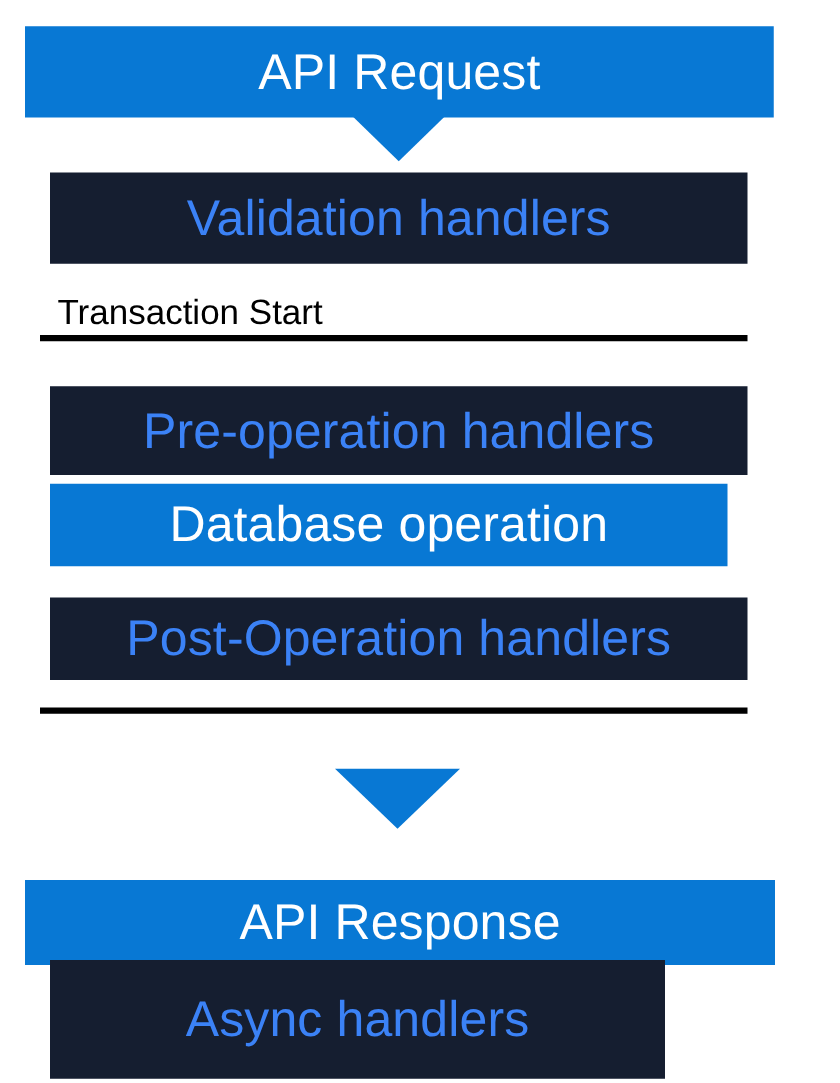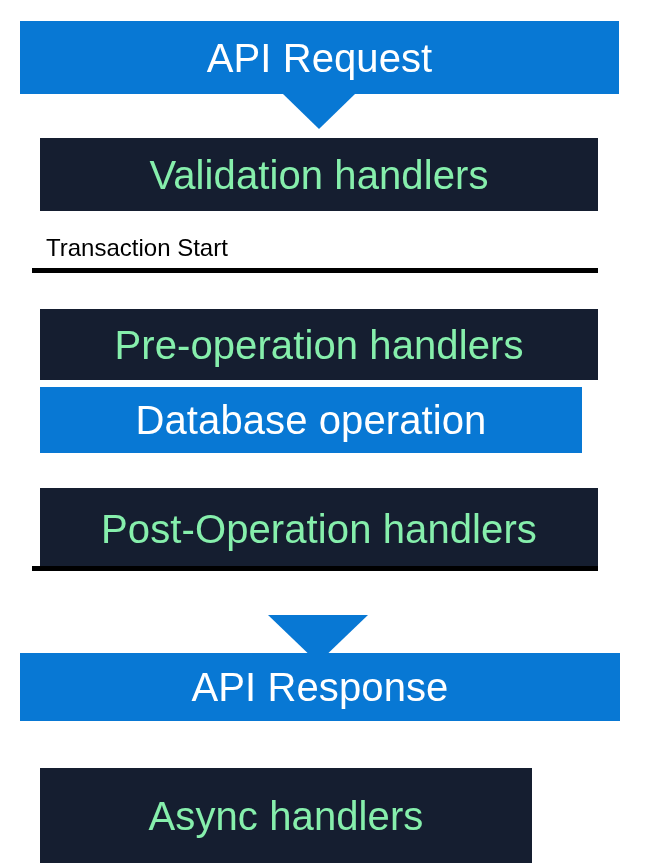--- a/index.html
+++ b/index.html
@@ -43,21 +43,21 @@
     letter-spacing: 0.1px;
   }
 
   
   .box-blue {
     background: #0878D4;
     color: #ffffff;
   }
   .box-dark {
     background: #151E30;
-    color: #86efac;
+    color: #3b82f6;
   }
   .box-label {
     font-size: 40px;
   }
 
   
   #node-api-request {
     left: 20px;
     top: 21px;
     width: 599px;
@@ -81,28 +81,28 @@
   
   #node-database-operation {
     left: 40px;
     top: 387px;
     width: 542px;
     height: 66px;
   }
   
   #node-post-operation-handlers {
     left: 40px;
-    top: 488px;
+    top: 478px;
     width: 558px;
-    height: 81px;
+    height: 66px;
   }
   
   #node-api-response {
     left: 20px;
-    top: 653px;
+    top: 704px;
     width: 600px;
     height: 68px;
   }
   
   #node-async-handlers {
     left: 40px;
     top: 768px;
     width: 492px;
     height: 95px;
   }
@@ -142,21 +142,21 @@
   }
   #rule-transaction-end {
     left: 32px;
     top: 566px;
     width: 566px;
   }
 
   
   .boundary-label {
     position: absolute;
-    font-size: 24px;
+    font-size: 28px;
     line-height: 1;
     color: #000000;
     white-space: nowrap;
   }
   #label-transaction-start {
     left: 46px;
     top: 236px;
   }
   #label-transaction-end {
     left: 46px;

